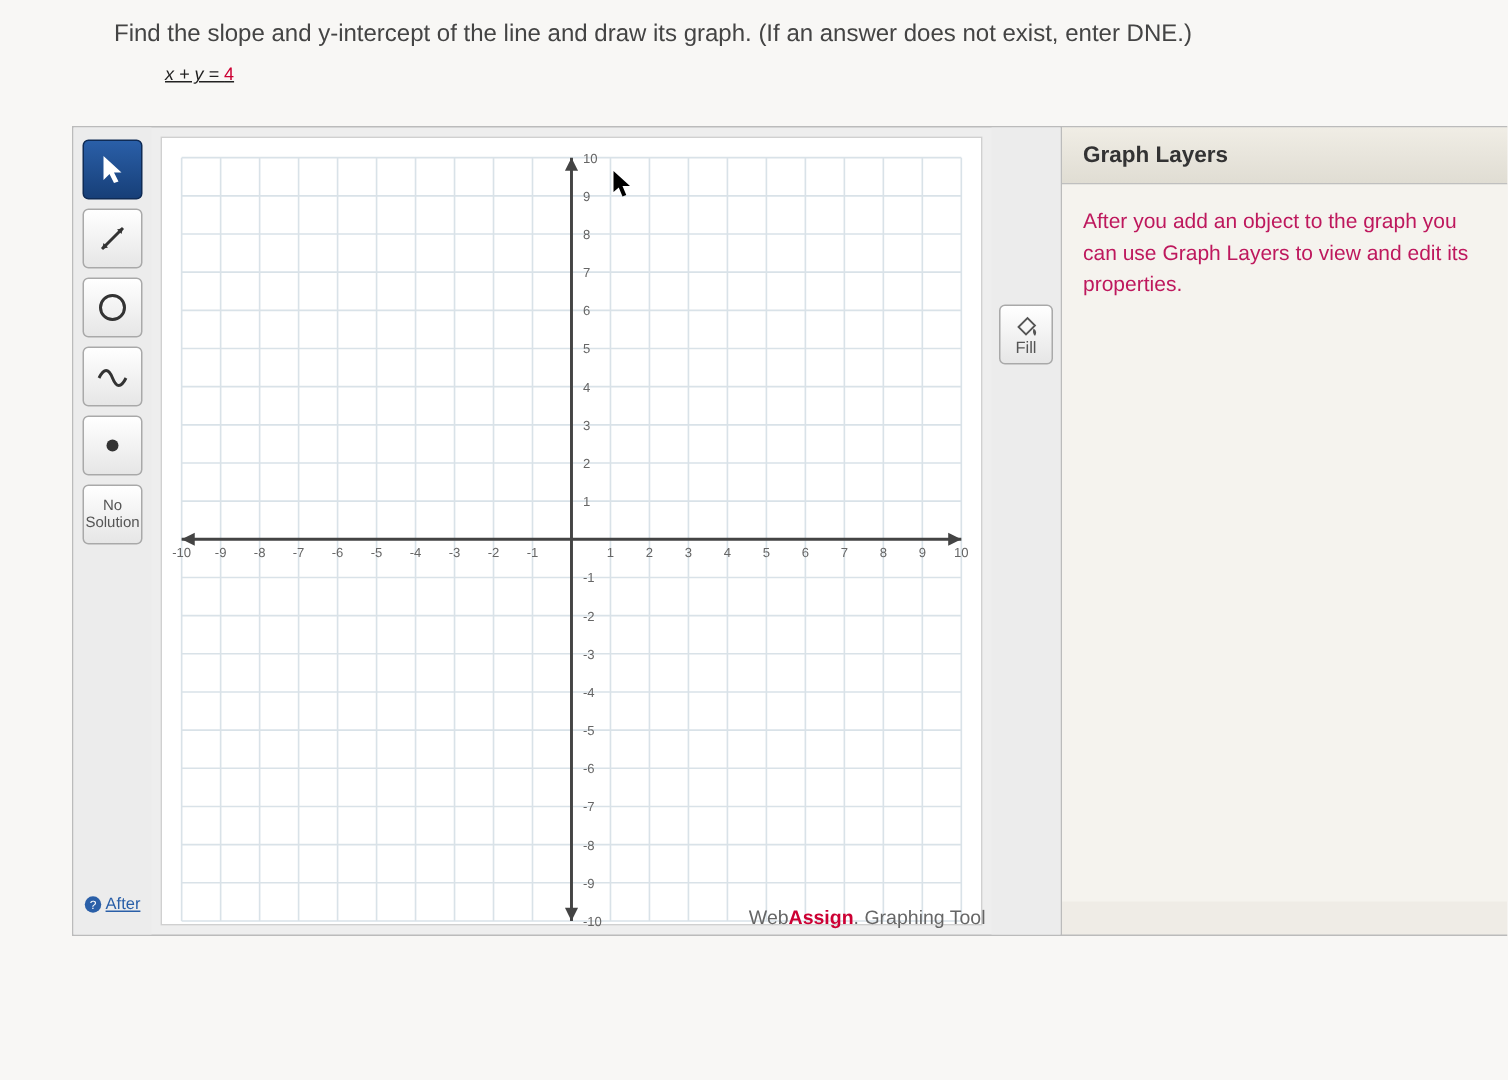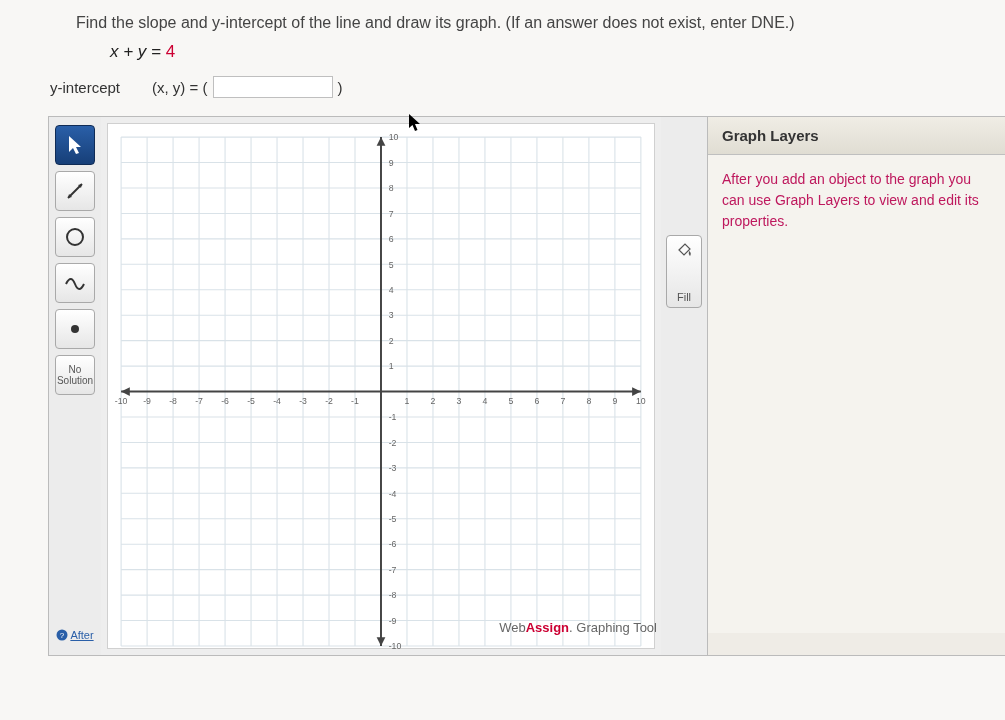--- a/index.html
+++ b/index.html
@@ -12,22 +12,23 @@
       color: #333;
     }
     .question {
       padding: 14px 48px 6px 76px;
       font-size: 16px;
       color: #444;
     }
     .equation {
       padding: 4px 0 10px 110px;
       font-style: italic;
-      font-size: 17px;
+      font-size: 12px;
       color: #222;
+      text-decoration: underline;
     }
     .equation .const { color: #c03; font-style: normal; }
     .inputs {
       padding: 2px 0 8px 50px;
     }
     .input-row { display: flex; align-items: center; height: 26px; font-size: 15px; }
     .input-row .label { width: 102px; }
     .input-row .xy { margin-right: 6px; }
     .input-row input {
       width: 120px;
@@ -112,25 +113,24 @@
       background: linear-gradient(#fff,#e6e6e6);
       border-radius: 4px;
       display: flex;
       flex-direction: column;
       align-items: center;
       padding: 4px 0;
       font-size: 11px;
       color: #555;
       margin-top: 110px;
       cursor: pointer;
-      gap: 33px;
     }
     .credit {
       position: absolute;
-      bottom: 20px;
+      bottom: 4px;
       right: 50px;
       font-size: 13px;
       color: #666;
     }
     .credit b { color: #c03; font-weight: bold; }
     .layers-panel {
       flex: 1;
       margin-left: 0;
       border-top: 1px solid #bbb;
       border-bottom: 1px solid #bbb;
@@ -163,26 +163,20 @@
   </style>
 </head>
 <body>
 
 <div class="question">Find the slope and y-intercept of the line and draw its graph. (If an answer does not exist, enter DNE.)</div>
 <div class="equation">
   <span>x + y = </span><span class="const">4</span>
 </div>
 
 <div class="inputs">
-  <div class="input-row">
-    <span class="label">y-intercept</span>
-    <span class="xy">(x, y) = (</span>
-    <input type="text" value="" style="">
-    <span style="margin-left:4px;">)</span>
-  </div>
 </div>
 
 <div class="tool-area">
   <div class="graph-wrap">
     <div class="toolbar">
       <div class="tool-btn active">
         <svg width="18" height="22">
             <path d="M3 2 L3 18 L7 14 L10 20 L13 19 L10 13 L15 13 Z" fill="#fff"></path>
           </svg>
       </div>

